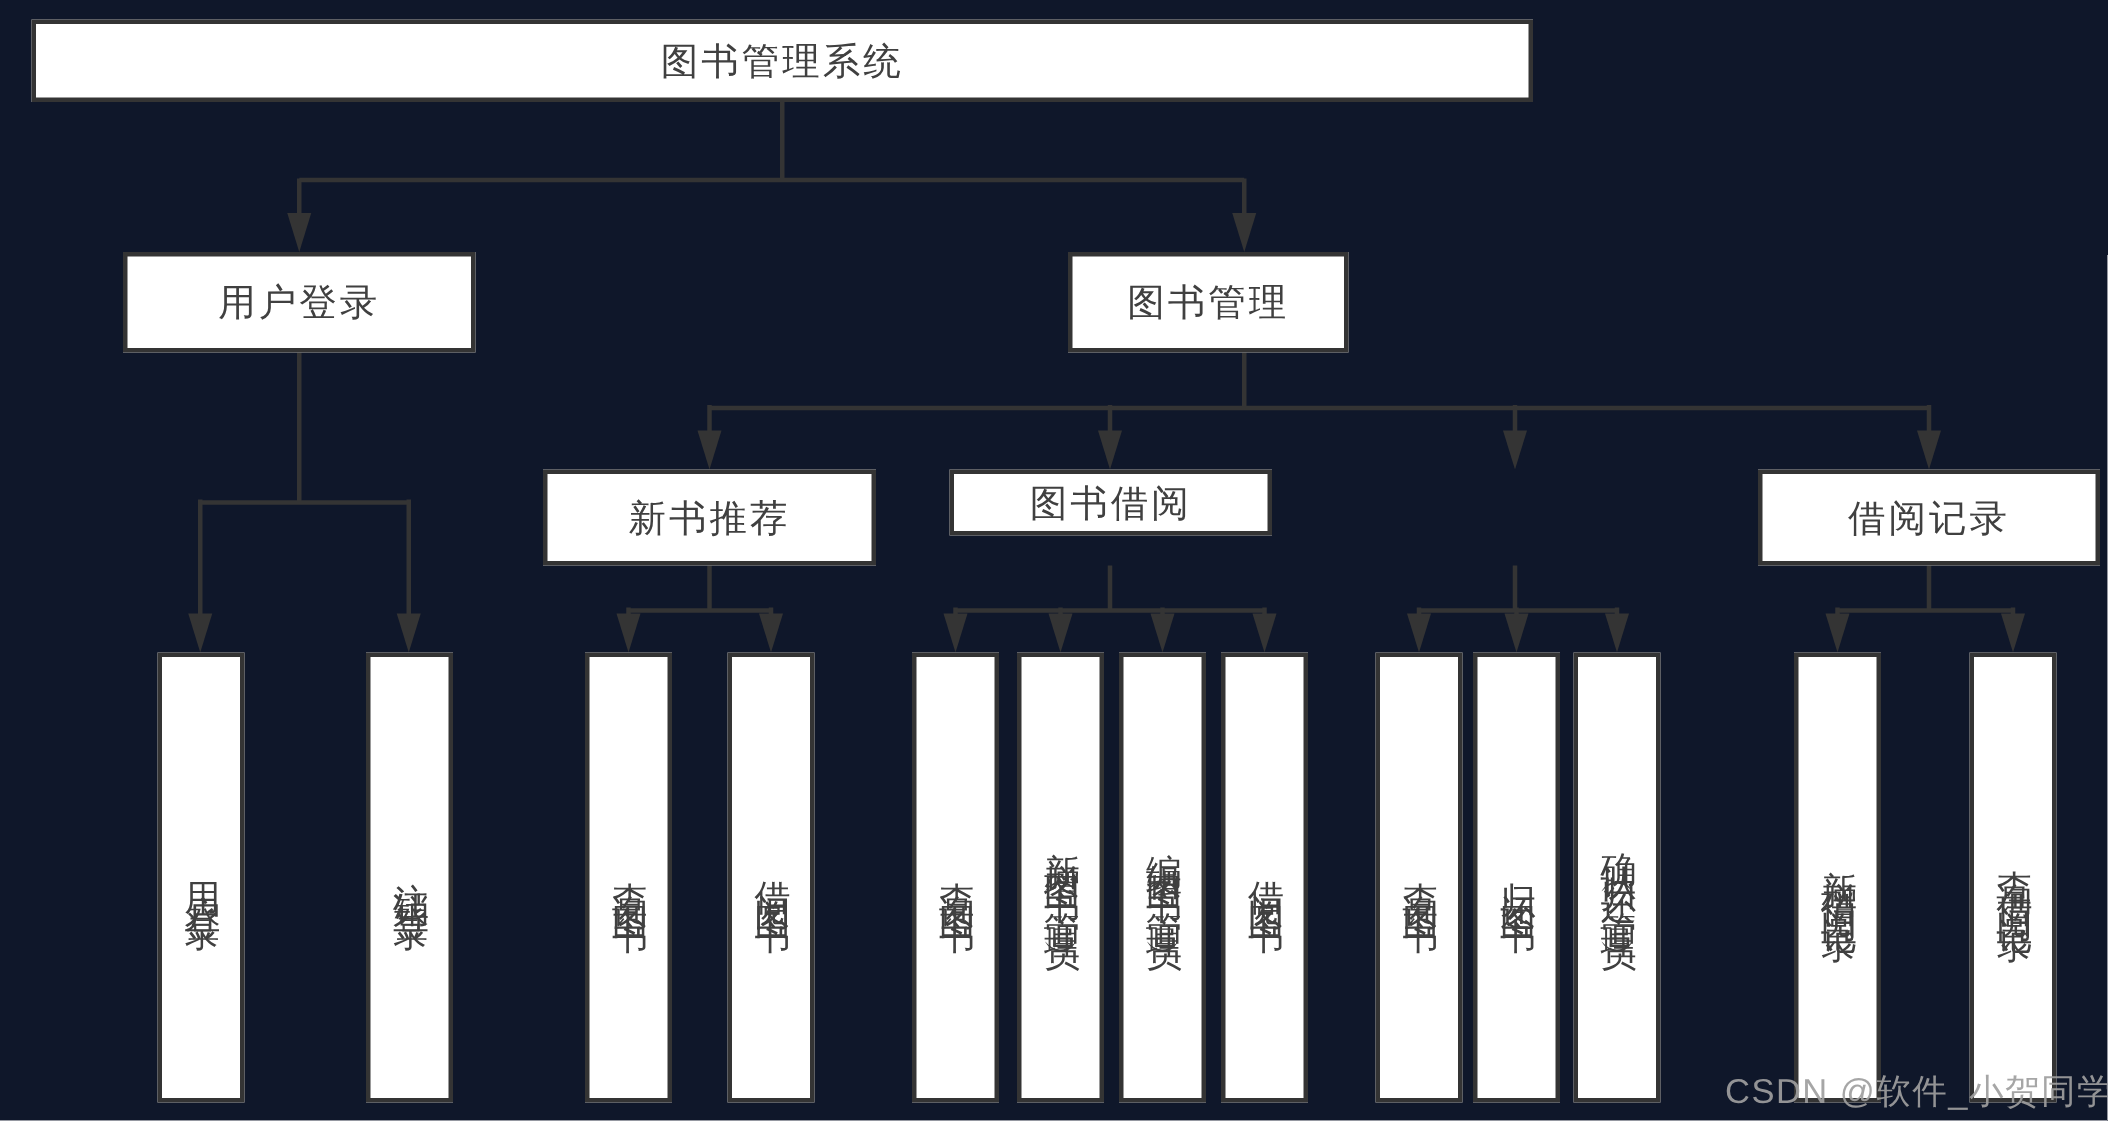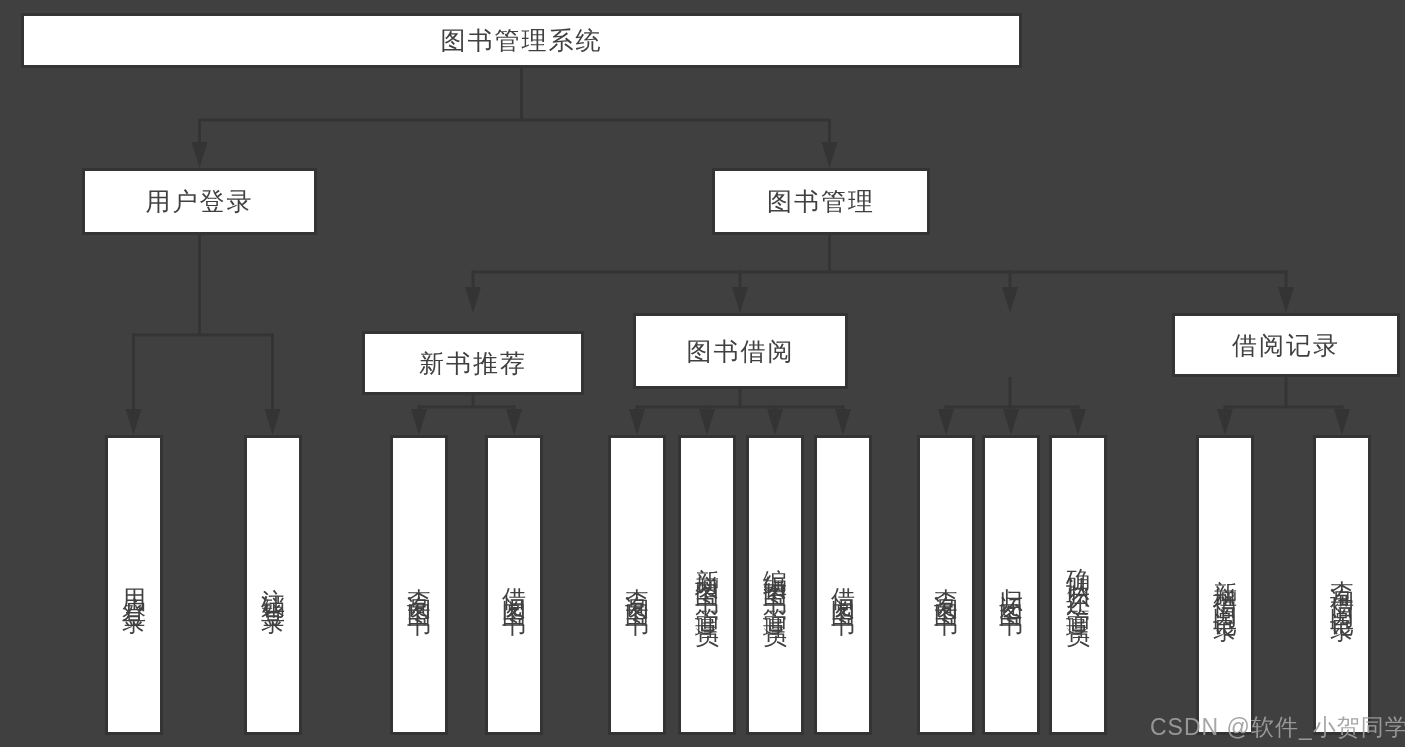--- a/index.html
+++ b/index.html
@@ -1,20 +1,20 @@
 <!DOCTYPE html>
 <html><head>
 <meta charset="utf-8">
 <style>
   html, body { margin: 0; padding: 0; background: #ffffff; }
   #stage {
     position: relative;
     width: 1405px;
     height: 747px;
-    background: #404040;
+    background: #0f172a;
     font-family: "Liberation Sans", "DejaVu Sans", sans-serif;
     overflow: hidden;
     text-align: right;
   }
   #connectors {
     position: absolute;
     left: 0; top: 0;
     width: 1405px; height: 747px;
   }
   .hbox {
@@ -101,28 +101,28 @@
     </g>
   </svg>
 
   <div class="hbox" style="left:21px; top:13px; width:1001px; height:55px;">
     <span>图书管理系统</span>
   </div>
 
   <div class="hbox" style="left:82px; top:168px; width:235px; height:67px;">
     <span>用户登录</span>
   </div>
-  <div class="hbox" style="left:712px; top:168px; width:218px; height:67px;">
+  <div class="hbox" style="left:712px; top:168px; width:187px; height:67px;">
     <span>图书管理</span>
   </div>
 
-  <div class="hbox" style="left:362px; top:331px; width:222px; height:64px;">
+  <div class="hbox" style="left:362px; top:313px; width:222px; height:64px;">
     <span>新书推荐</span>
   </div>
-  <div class="hbox" style="left:633px; top:313px; width:215px; height:76px;">
+  <div class="hbox" style="left:633px; top:313px; width:215px; height:44px;">
     <span>图书借阅</span>
   </div>
   <div class="hbox" style="left:1172px; top:313px; width:228px; height:64px;">
     <span>借阅记录</span>
   </div>
 
   <div class="vbox" style="left:105px;">
     <span>用户登录</span>
   </div>
   <div class="vbox" style="left:244px;">

